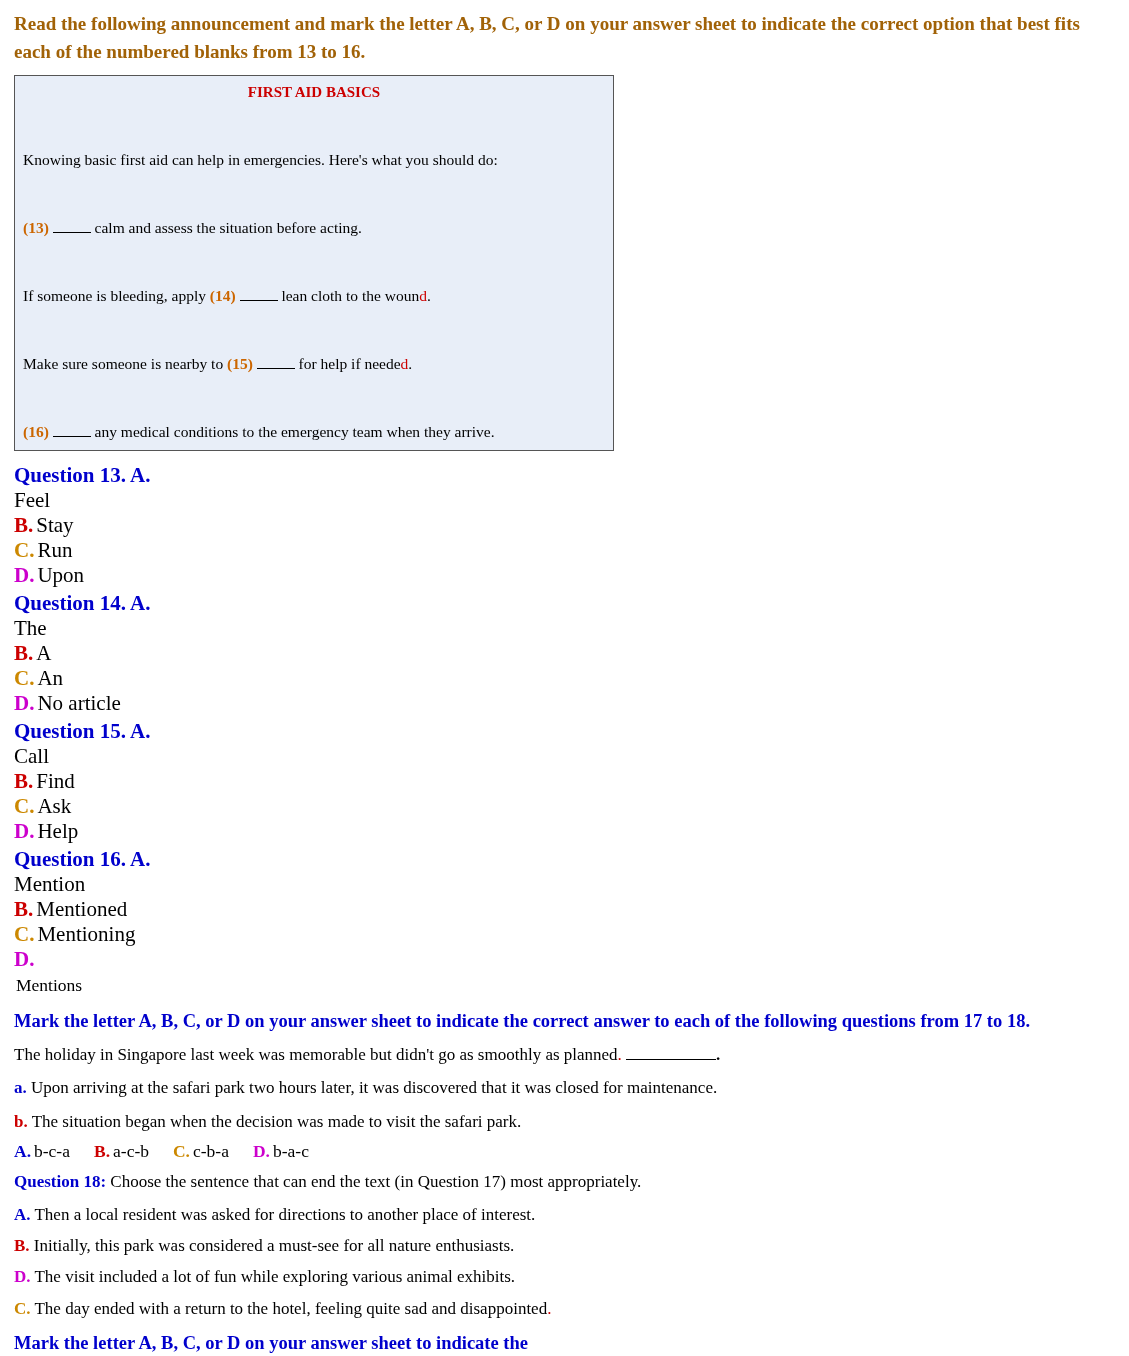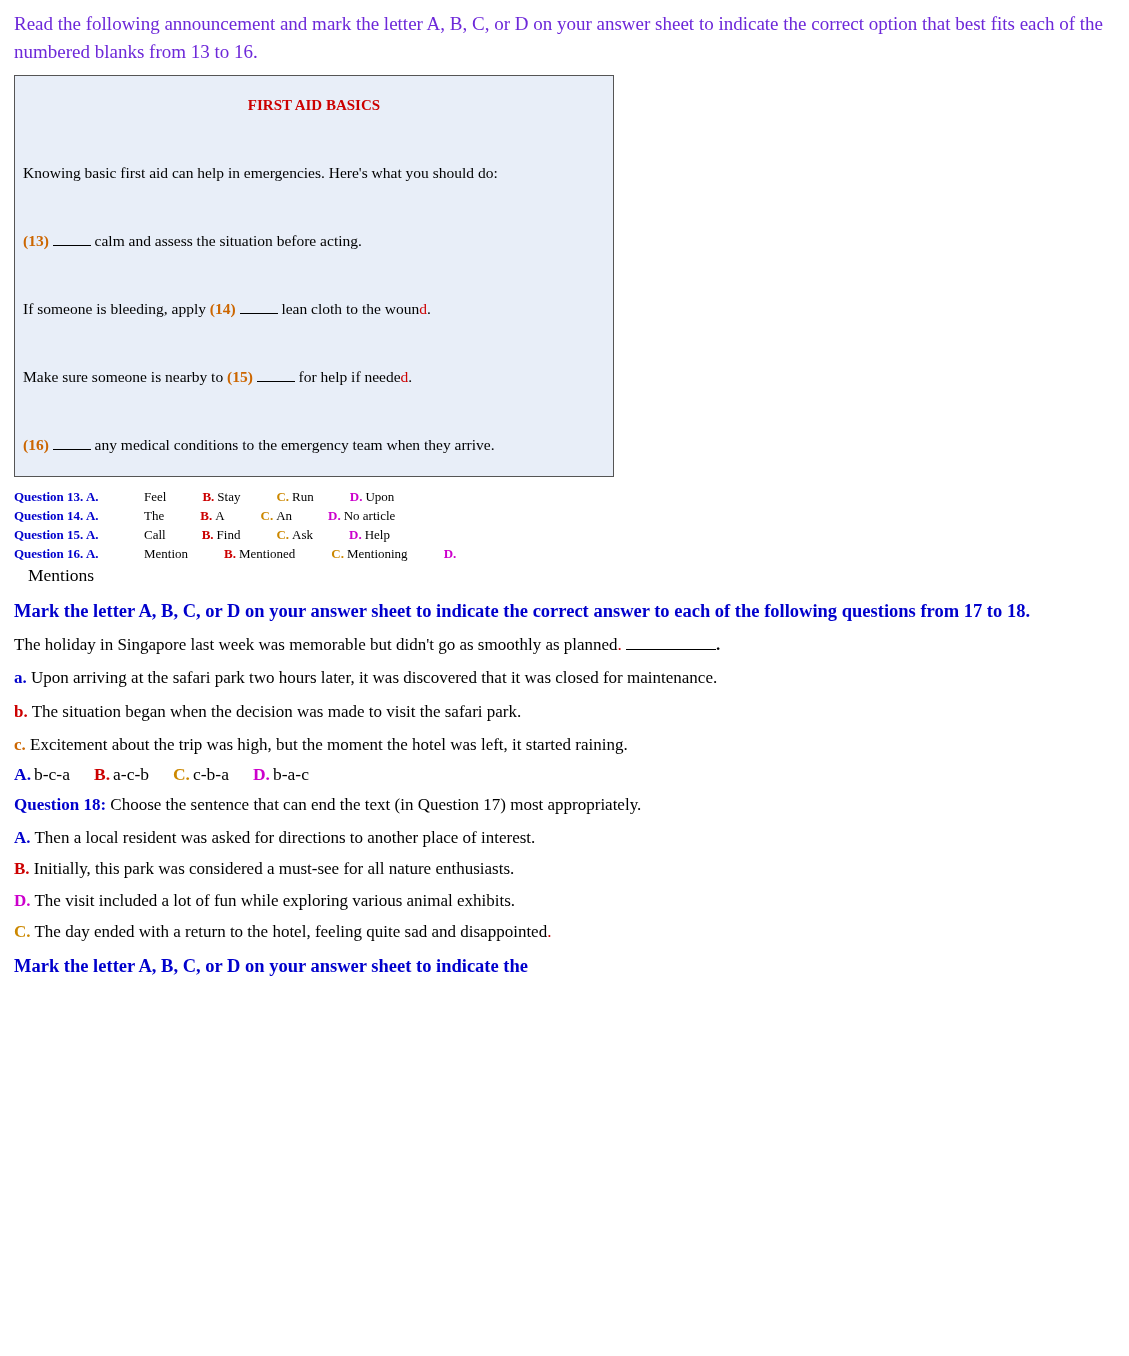--- a/index.html
+++ b/index.html
@@ -6,30 +6,30 @@
     body {
       font-family: Times New Roman, serif;
       font-size: 17px;
       background: #fff;
       color: #000;
       padding: 10px 14px;
       width: 1129px;
       min-height: 1356px;
     }
     .instruction-header {
-      color: #6d28d9;
-      font-weight: normal;
+      color: #a16207;
+      font-weight: bold;
       font-size: 19px;
       line-height: 1.45;
       margin-bottom: 10px;
     }
     .article-box {
       border: 1.5px solid #555;
       background: #e8eef8;
-      padding: 18px 8px;
+      padding: 5px 8px;
       margin-bottom: 12px;
       max-width: 600px;
       font-size: 15.5px;
       line-height: 1.55;
     }
     .article-title {
       text-align: center;
       color: #cc0000;
       font-weight: bold;
       font-size: 15px;
@@ -48,21 +48,22 @@
     .qnum { color: #cc6600; font-weight: bold; }
     .blue { color: #0000cc; }
     .red { color: #cc0000; }
 
     .questions-section { margin-bottom: 6px; }
     .question-row {
       display: flex;
       align-items: baseline;
       flex-wrap: wrap;
       margin-bottom: 3px;
-      font-size: 13px;
+      font-size: 21px;
+      flex-direction: column;
     }
     .q-label {
       color: #0000cc;
       font-weight: bold;
       min-width: 130px;
       flex-shrink: 0;
     }
     .option {
       display: inline-flex;
       align-items: flex-start;
@@ -207,39 +208,36 @@
       <span class="opt-text">Mentioned</span>
     </span>
     <span class="option">
       <span class="opt-letter" style="color:#cc8800;">C.</span>
       <span class="opt-text">Mentioning</span>
     </span>
     <span class="option">
       <span class="opt-letter" style="color:#cc00cc;">D.</span>
     </span>
   </div>
-  <div style="font-size:17.5px; margin-bottom:6px; margin-left:14px;">Mentions</div>
+  <div style="font-size:17.5px; margin-bottom:6px; margin-left:2px;">Mentions</div>
 
 </div>
 
 <div class="section-header">Mark the letter A, B, C, or D on your answer sheet to indicate the correct answer to each of the following questions from 17 to 18.</div>
 
 <div class="q17-section">
   <div class="passage-text">
     The holiday in Singapore last week was memorable but didn't go as smoothly as planned<span class="red">.</span> <span class="passage-blank"></span><span style="font-weight:bold;">.</span>
   </div>
 
   <div class="passage-text">
     <span class="item-a">a.</span> Upon arriving at the safari park two hours later, it was discovered that it was closed for maintenance.
   </div>
   <div class="passage-text">
     <span class="item-b">b.</span> The situation began when the decision was made to visit the safari park.
-  </div>
-  <div class="passage-text">
-    <span class="item-c">c.</span> Excitement about the trip was high, but the moment the hotel was left, it started raining.
   </div>
 
   <div class="answer-row">
     <span class="ans-opt">
       <span class="ans-A">A.</span>
         <span> b-c-a</span>
     </span>
     <span class="ans-opt">
       <span class="ans-B">B.</span>
         <span> a-c-b</span>

